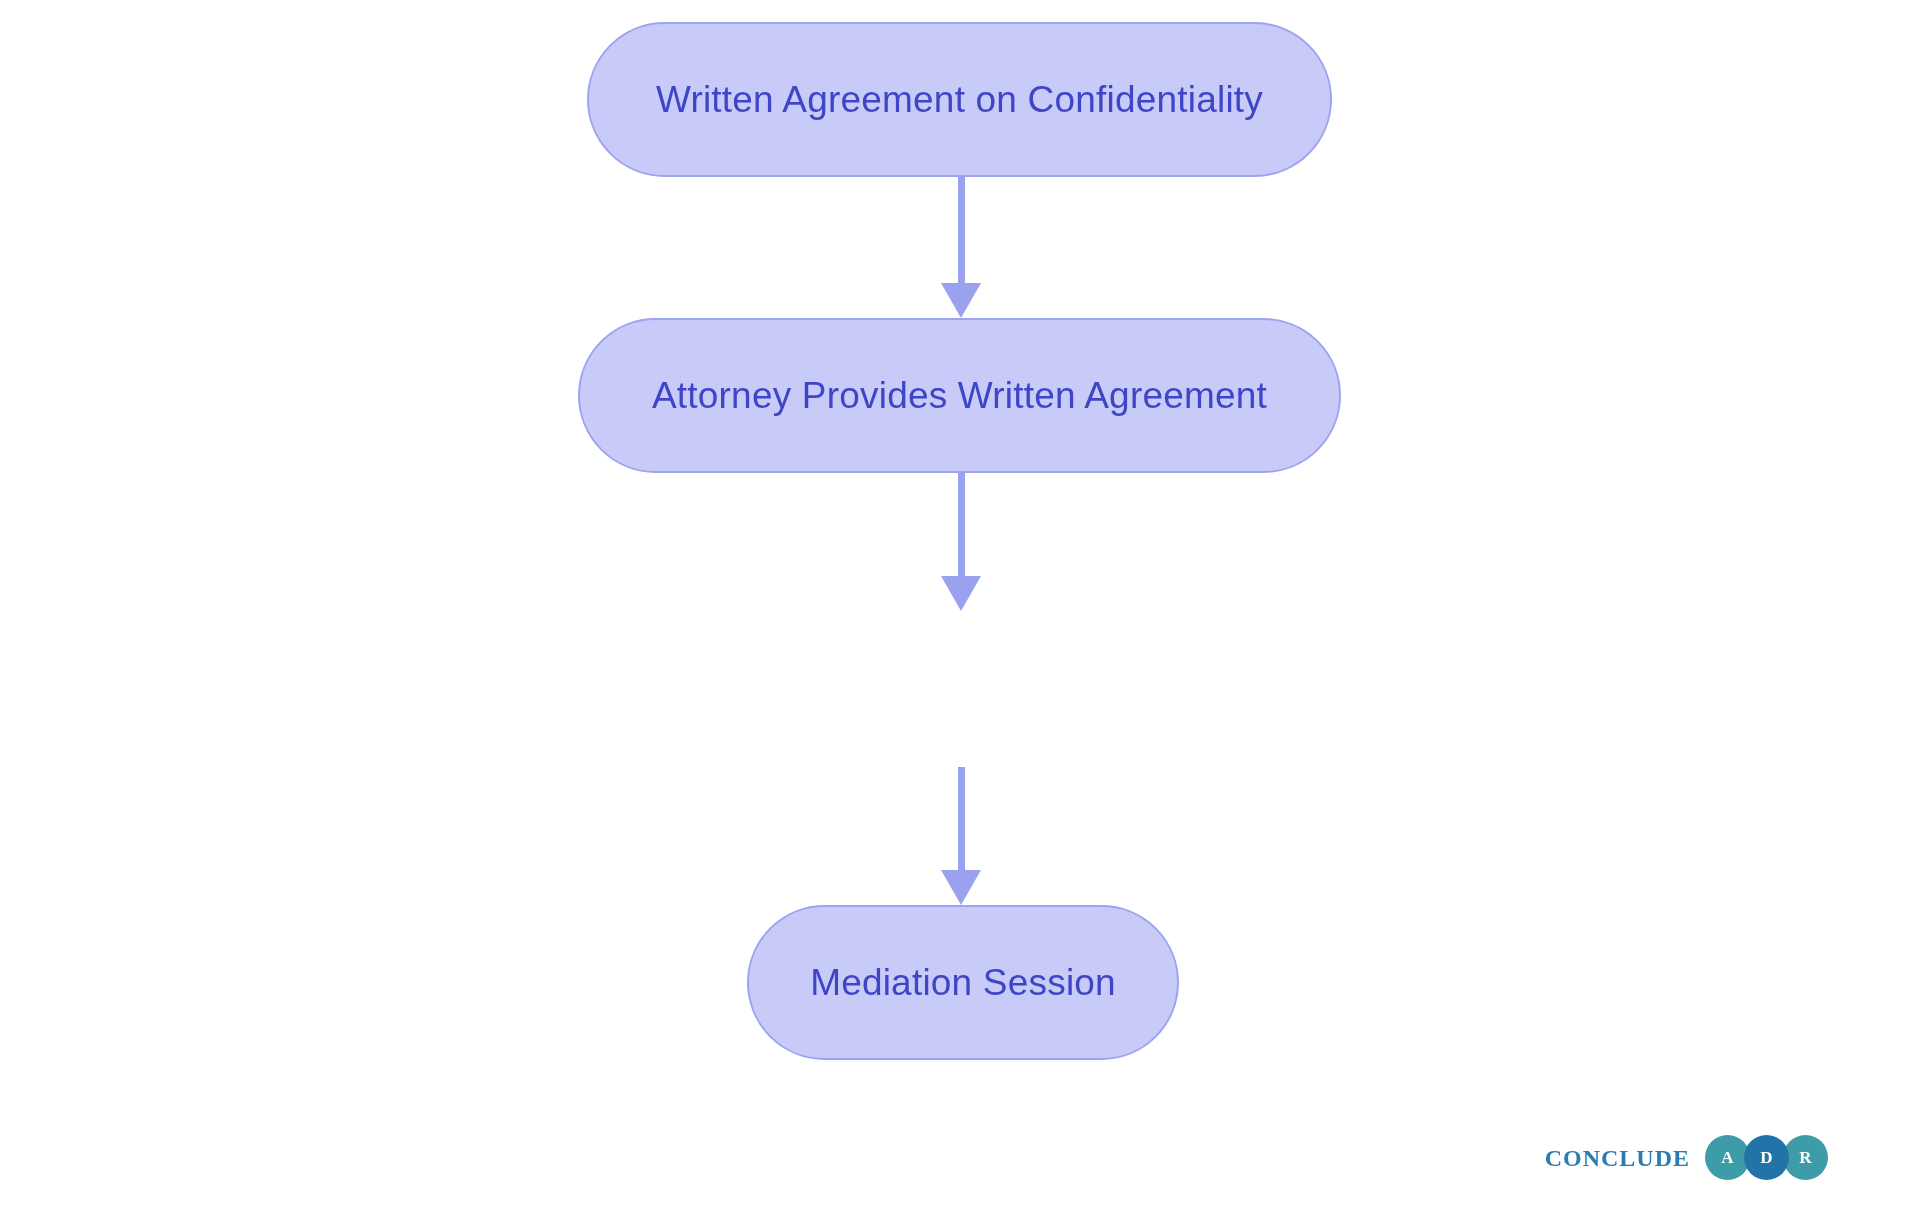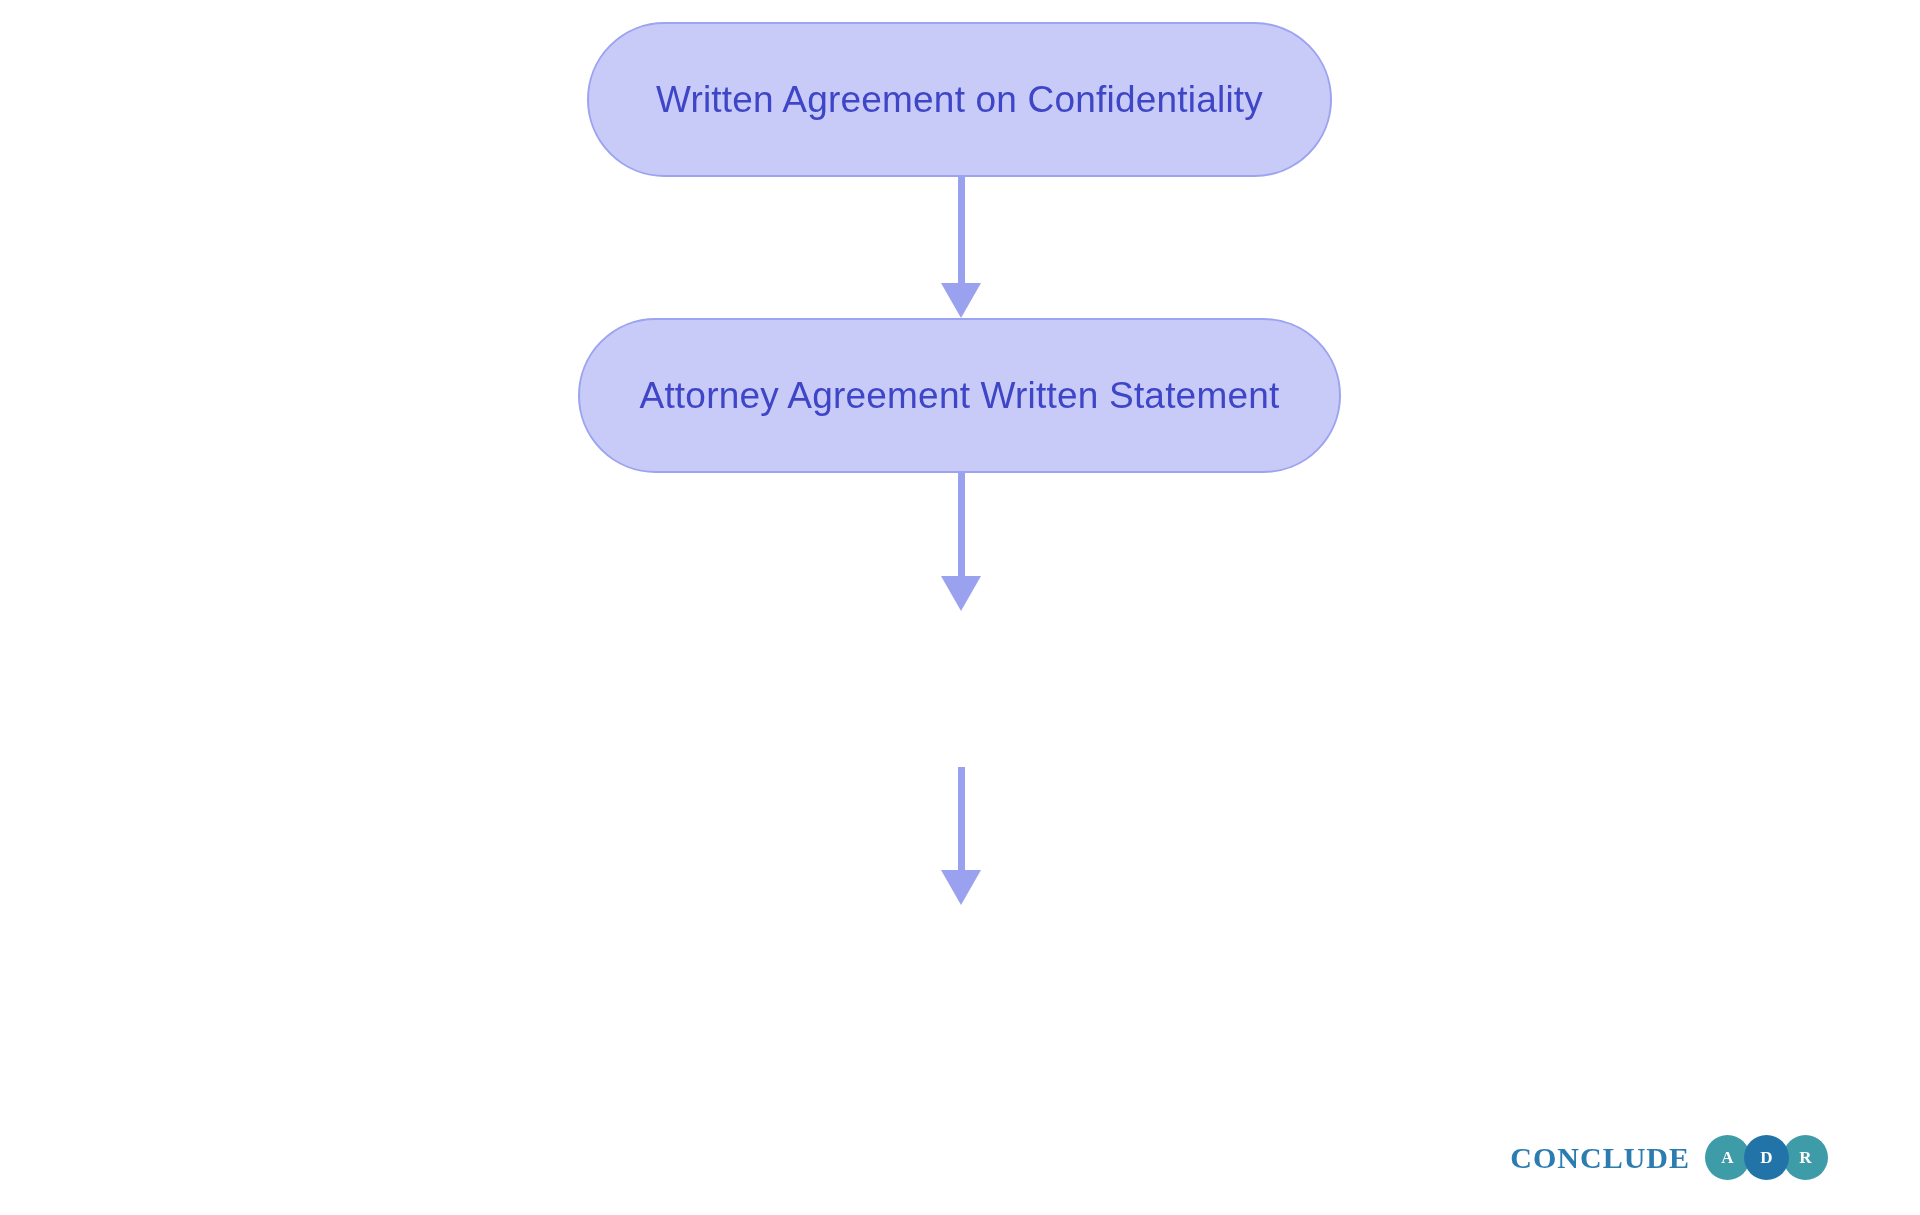--- a/index.html
+++ b/index.html
@@ -73,21 +73,21 @@
     height: 46px;
   }
   .wordmark {
     position: absolute;
     right: 150px;
     top: 0;
     height: 46px;
     line-height: 46px;
     font-family: "Liberation Serif", serif;
     font-weight: bold;
-    font-size: 30px;
+    font-size: 24px;
     letter-spacing: 1px;
     color: var(--logo-text, #2b7cb0);
     white-space: nowrap;
   }
   .badge {
     position: absolute;
     top: 0;
     width: 45px;
     height: 45px;
     border-radius: 50%;
@@ -111,34 +111,37 @@
   <div class="node node1">
     <span>Written Agreement on Confidentiality</span>
   </div>
 
   <div class="arrow arrow1">
     <div class="shaft"></div>
     <div class="head"></div>
   </div>
 
   <div class="node node2">
-    <span>Attorney Agreement Written Statement</span>
+    <span>Attorney Provides Written Agreement</span>
   </div>
 
   <div class="arrow arrow2">
     <div class="shaft"></div>
     <div class="head"></div>
   </div>
 
 
   <div class="arrow arrow3">
     <div class="shaft"></div>
     <div class="head"></div>
   </div>
 
+  <div class="node node4">
+    <span>Mediation Session</span>
+  </div>
 
   <div class="logo">
     <span class="wordmark">CONCLUDE</span>
     <span class="badge badge-a" style="background: rgb(62, 156, 169);">A</span>
     <span class="badge badge-d" style="background: rgb(34, 116, 168);">D</span>
     <span class="badge badge-r" style="background: rgb(62, 156, 169);">R</span>
   </div>
 
 </div>
 

